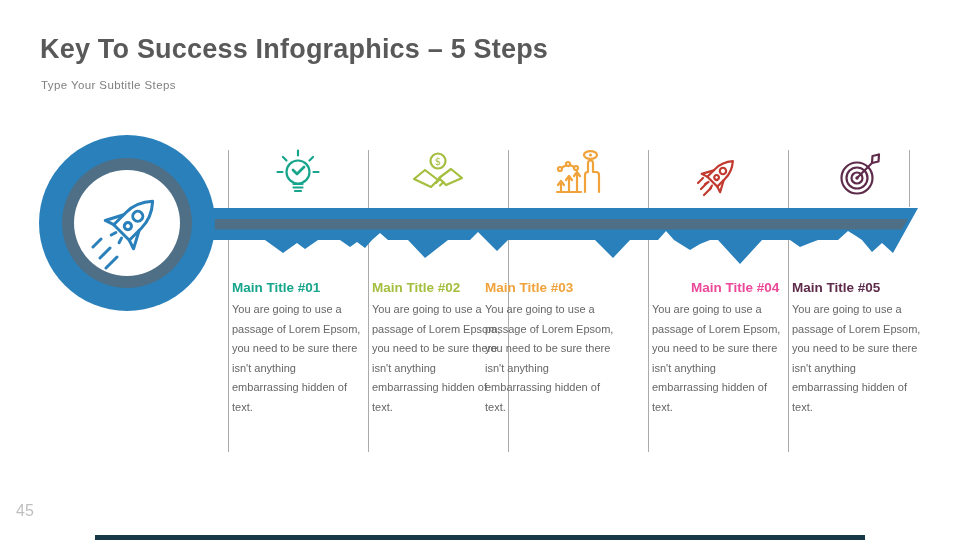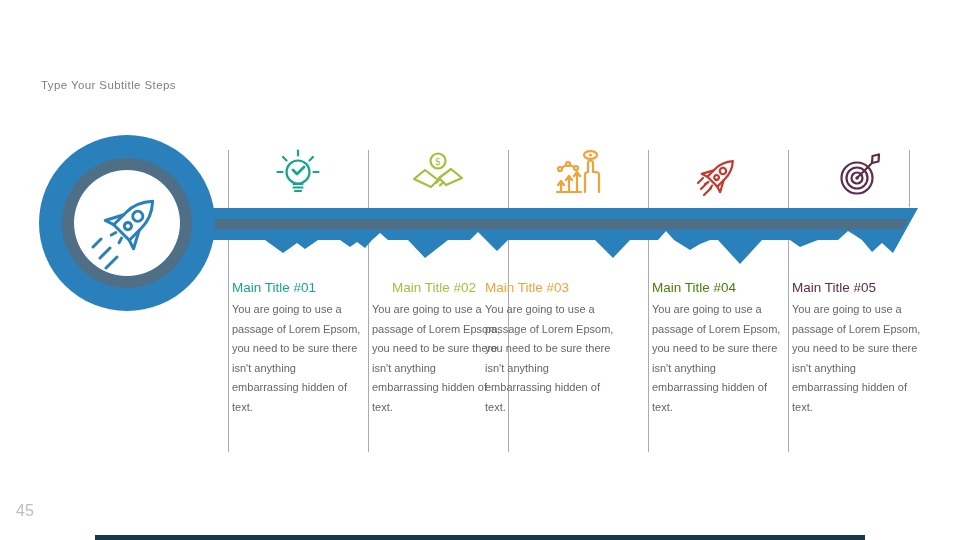--- a/index.html
+++ b/index.html
@@ -11,30 +11,31 @@
     position:absolute;left:40px;top:34px;font-size:27px;font-weight:700;
     color:#595959;letter-spacing:.2px;margin:0;
   }
   .page-subtitle{
     position:absolute;left:41px;top:79px;font-size:11.5px;font-weight:400;
     color:#7f7f7f;letter-spacing:.4px;margin:0;
   }
   .key-svg{position:absolute;left:0;top:0;}
   .step-icon{position:absolute;top:146px;width:56px;height:60px;color:#333;}
   .step-col{position:absolute;top:280px;width:132px;}
-  .step-title{margin:0 0 5px 0;font-size:13.5px;font-weight:400;color:#333;}
+  .step-title{margin:0 0 5px 0;font-size:13.5px;font-weight:700;color:#333;}
   .step-body{margin:0;font-size:11px;line-height:19.6px;color:#666666;font-weight:400;}
   .page-number{position:absolute;left:16px;top:502px;font-size:16px;color:#bfbfbf;}
   .footer-bar{position:absolute;left:95px;bottom:0;width:770px;height:5px;background:#163849;}
 </style>
 </head>
 <body>
 
 <div class="slide">
 
+  <h1 class="page-title">Key To Success Infographics – 5 Steps</h1>
   <p class="page-subtitle">Type Your Subtitle Steps</p>
 
   <svg class="key-svg" width="960" height="540" viewBox="0 0 960 540">
 
     <g stroke="#ABABAB" stroke-width="1">
       <line x1="228.5" y1="150" x2="228.5" y2="452"></line>
       <line x1="368.5" y1="150" x2="368.5" y2="452"></line>
       <line x1="508.5" y1="150" x2="508.5" y2="452"></line>
       <line x1="648.5" y1="150" x2="648.5" y2="452"></line>
       <line x1="788.5" y1="150" x2="788.5" y2="452"></line>
@@ -129,29 +130,29 @@
       <path d="M14,-13 L14.5,-20 L21,-21.5"></path>
       <path d="M14,-13 L20.5,-14.5 L21,-21.5"></path>
     </g>
   </svg>
 
   <div class="step-col" style="left:232px">
     <h3 class="step-title" style="color: rgb(23, 165, 140);">Main Title #01</h3>
     <p class="step-body">You are going to use a passage of Lorem Epsom, you need to be sure there isn't anything embarrassing hidden of text.</p>
   </div>
   <div class="step-col" style="left:372px">
-    <h3 class="step-title" style="color: rgb(164, 190, 62); margin-left: 20px;">Main Title #02</h3>
+    <h3 class="step-title" style="color: rgb(164, 190, 62);">Main Title #02</h3>
     <p class="step-body">You are going to use a passage of Lorem Epsom, you need to be sure there isn't anything embarrassing hidden of text.</p>
   </div>
   <div class="step-col" style="left:485px">
     <h3 class="step-title" style="color: rgb(240, 163, 59);">Main Title #03</h3>
     <p class="step-body">You are going to use a passage of Lorem Epsom, you need to be sure there isn't anything embarrassing hidden of text.</p>
   </div>
   <div class="step-col" style="left:652px">
-    <h3 class="step-title" style="color: #4d7c0f;">Main Title #04</h3>
+    <h3 class="step-title" style="color: #ec4899; margin-left: 39px;">Main Title #04</h3>
     <p class="step-body">You are going to use a passage of Lorem Epsom, you need to be sure there isn't anything embarrassing hidden of text.</p>
   </div>
   <div class="step-col" style="left:792px">
     <h3 class="step-title" style="color: rgb(94, 43, 74);">Main Title #05</h3>
     <p class="step-body">You are going to use a passage of Lorem Epsom, you need to be sure there isn't anything embarrassing hidden of text.</p>
   </div>
 
   <div class="page-number">45</div>
   <div class="footer-bar" style="background: rgb(22, 56, 73);"></div>
 </div>

